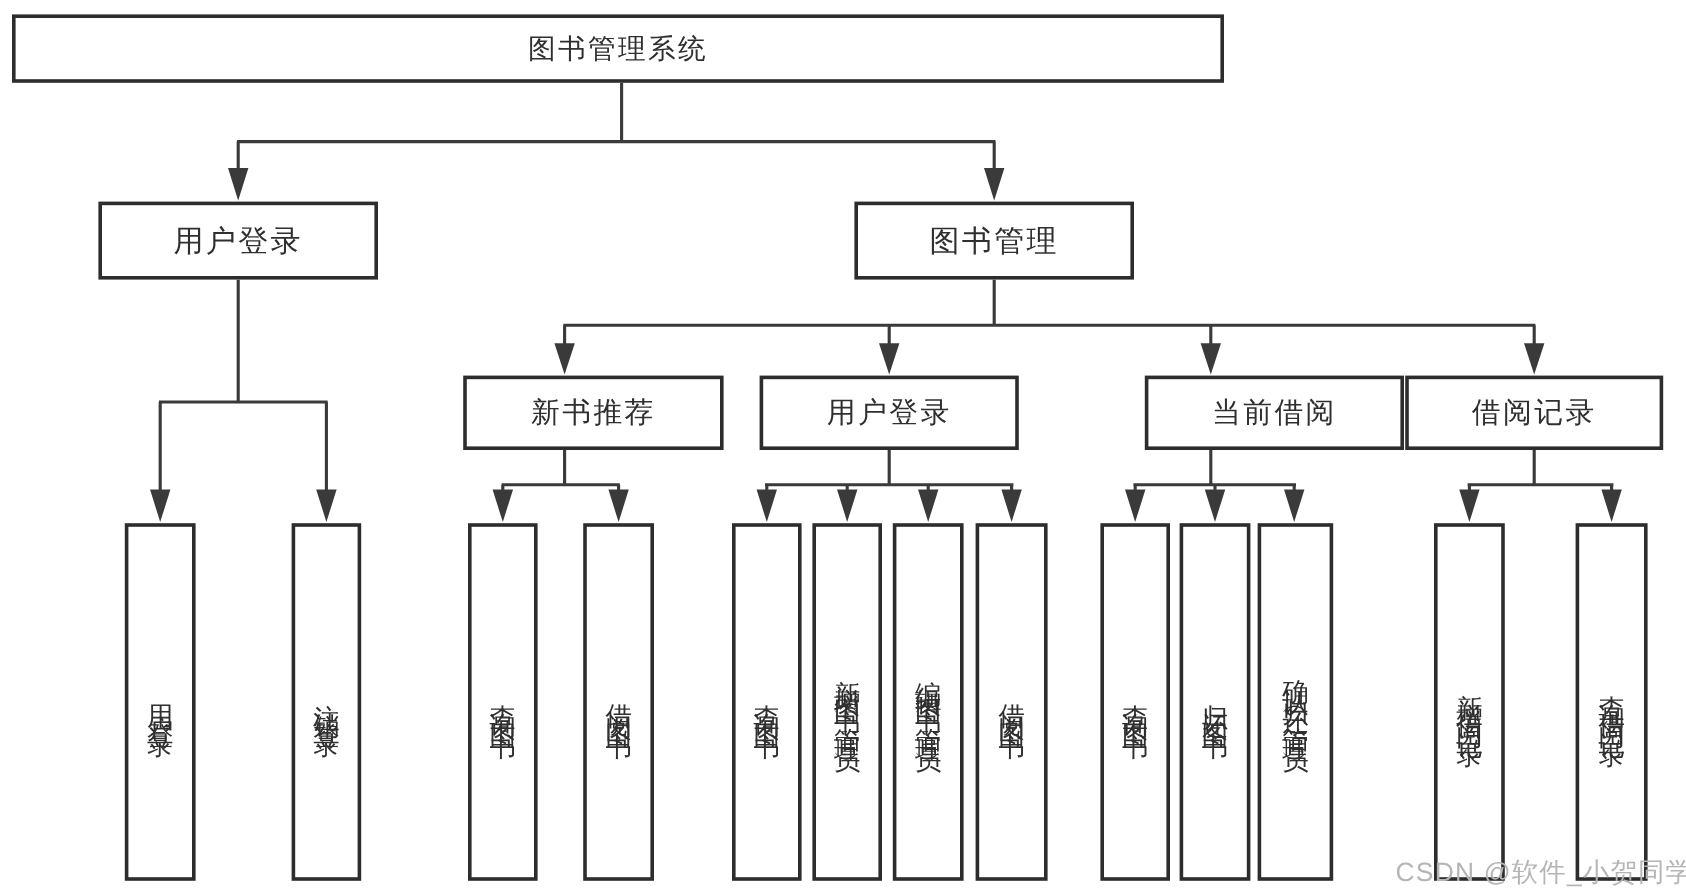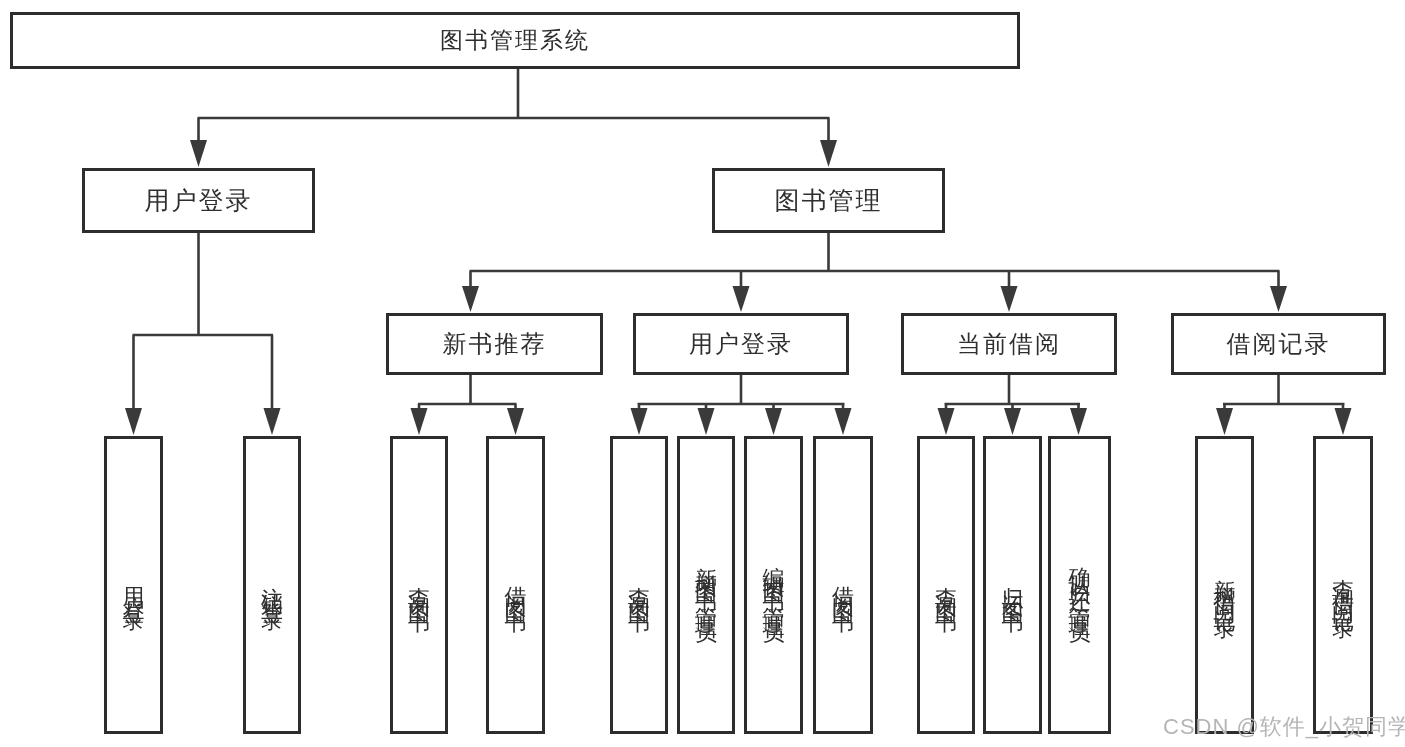--- a/index.html
+++ b/index.html
@@ -118,21 +118,21 @@
   <div class="box h lvl2-box" style="left:712px; top:168px; width:233px; height:65px;">
     <span>图书管理</span>
   </div>
 
   <div class="box h lvl3-box" style="left:362px; top:313px; width:217px; height:62px;margin-left:24px;">
     <span>新书推荐</span>
   </div>
   <div class="box h lvl3-box" style="left:633px; top:313px; width:216px; height:62px;">
     <span>用户登录</span>
   </div>
-  <div class="box h lvl3-box" style="left:901px; top:313px; width:216px; height:62px;">
+  <div class="box h lvl3-box" style="left:954px; top:313px; width:216px; height:62px;">
     <span>当前借阅</span>
   </div>
   <div class="box h lvl3-box" style="left:1171px; top:313px; width:215px; height:62px;">
     <span>借阅记录</span>
   </div>
 
   <div class="box v" style="left:104px; top:436px; width:59px; height:298px;">
     <span>用户登录</span>
   </div>
   <div class="box v" style="left:243px; top:436px; width:58px; height:298px;">

